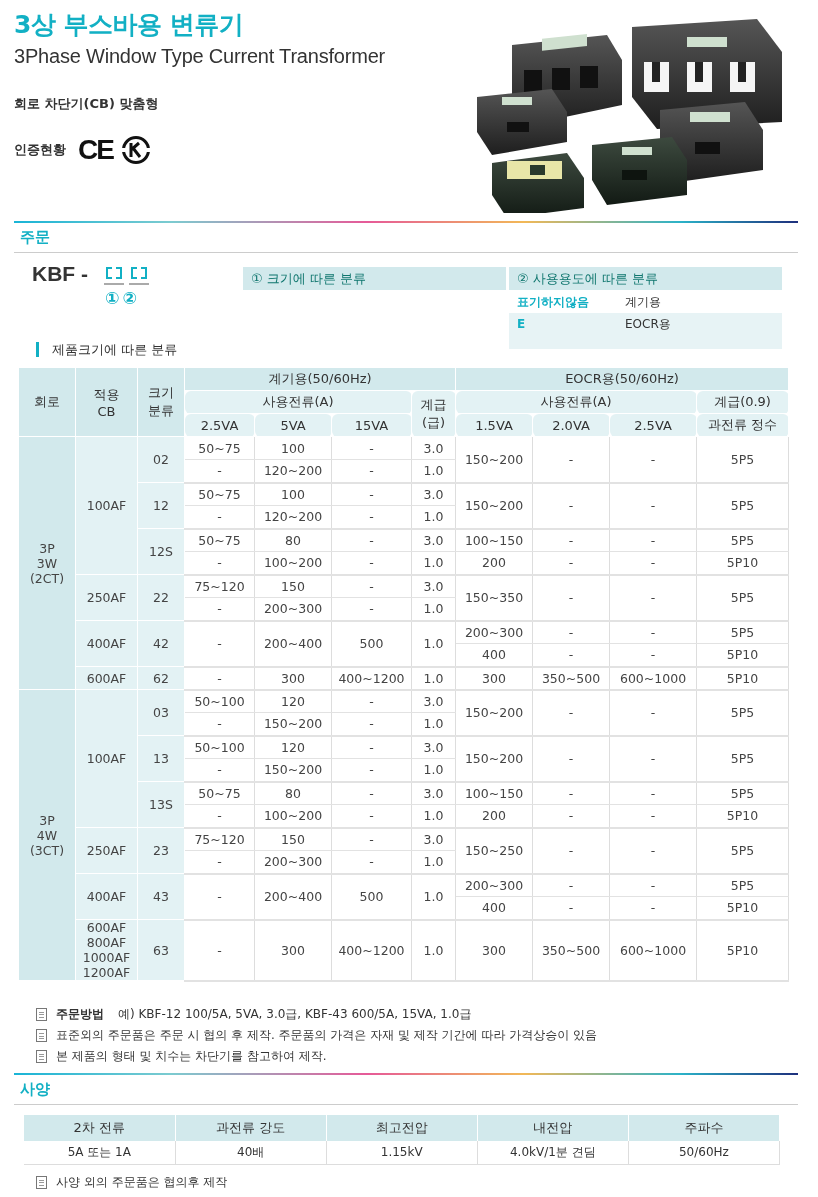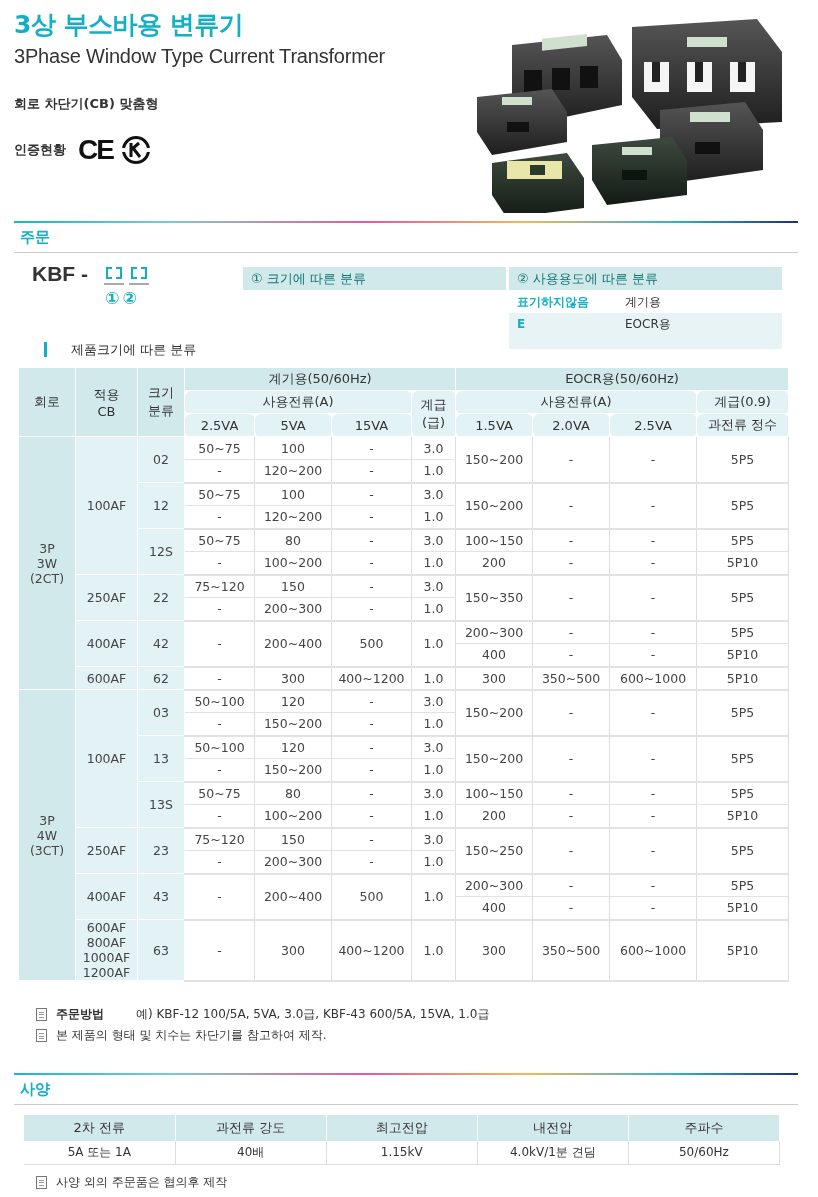--- a/index.html
+++ b/index.html
@@ -22,36 +22,36 @@
   .box { width: 20px; height: 20px; position: relative; border-bottom: 2px solid #aaa; }
   .box:before { content: ""; position: absolute; inset: 2px 2px 4px 2px; border: 2px dashed #12b0c4; }
   .circ-nums { position: absolute; left: 105px; top: 288px; display: flex; gap: 3px; color: #12b0c4; font-size: 17px; font-weight: bold; }
 
   .cls-head { position: absolute; top: 267px; height: 23px; background: #d2e9ec; font-size: 13px; color: #0f766e; padding-left: 8px; line-height: 23px; }
   .cls-row { position: absolute; left: 509px; width: 273px; height: 36px; font-size: 12px; line-height: 22px; display: flex; }
   .cls-row .k { width: 116px; padding-left: 8px; color: #12b0c4; font-weight: bold; }
   .cls-row .v { color: #333; }
   .cls-row.alt { background: #e7f3f5; }
 
-  .sub-title { position: absolute; left: 36px; top: 342px; font-size: 13px; color: #333; padding-left: 24px; border-left: 3px solid #12b0c4; line-height: 15px; margin-left: 8px; }
+  .sub-title { position: absolute; left: 36px; top: 342px; font-size: 13px; color: #333; padding-left: 13px; border-left: 3px solid #12b0c4; line-height: 15px; }
 
   table.main { position: absolute; left: 18px; top: 367px; width: 760px; border-collapse: collapse; font-size: 12.5px; table-layout: fixed; }
   table.main td, table.main th { border: 1px solid #fff; text-align: center; vertical-align: middle; font-weight: normal; height: 23px; padding: 0; }
   table.main th { background: #d2e9ec; color: #333; font-size: 13px; }
   table.main th.sub { background: #e3f2f4; border-radius: 6px; }
   table.main td { color: #444; border-left: 1px solid #ddd; border-right: 1px solid #ddd; border-bottom: 2px solid #e2e2e2; }
   table.main td.hl { background: #d2e9ec; border: 1px solid #fff; }
   table.main td.hl2 { background: #e3f2f4; border: 1px solid #fff; }
   table.main td.thin { border-bottom: 1px solid #e2e2e2; }
 
   .notes { position: absolute; left: 36px; top: 1004px; font-size: 12px; color: #333; }
   .note { display: flex; align-items: center; height: 21px; }
   .doc-icon { width: 11px; height: 13px; border: 1px solid #777; margin-right: 9px; position: relative; background: #fff; }
   .doc-icon:after { content: ""; position: absolute; left: 2px; right: 2px; top: 3px; height: 6px; background: repeating-linear-gradient(#999 0 1px, transparent 1px 2.5px); }
-  .note b { margin-right: 32px; }
+  .note b { margin-right: 14px; }
 
   table.spec { position: absolute; left: 24px; top: 1115px; width: 756px; border-collapse: collapse; font-size: 12px; table-layout: fixed; }
   table.spec th { background: #d2e9ec; height: 26px; font-weight: normal; font-size: 13px; color: #333; border-right: 1px solid #fff; }
   table.spec td { height: 23px; text-align: center; color: #333; border-right: 1px solid #ddd; border-bottom: 1px solid #ddd; }
 </style>
 </head>
 <body>
 
 <div class="title">3상 부스바용 변류기</div>
 <div class="subtitle">3Phase Window Type Current Transformer</div>
@@ -430,20 +430,24 @@
 </table>
 
 <div class="notes">
   <div class="note">
     <span class="doc-icon"></span>
     <b>주문방법</b>
     <span>예) KBF-12 100/5A, 5VA, 3.0급,  KBF-43 600/5A, 15VA, 1.0급</span>
   </div>
   <div class="note">
     <span class="doc-icon"></span>
+    <span>표준외의 주문품은 주문 시 협의 후 제작. 주문품의 가격은 자재 및 제작 기간에 따라 가격상승이 있음</span>
+  </div>
+  <div class="note">
+    <span class="doc-icon"></span>
     <span>본 제품의 형태 및 치수는 차단기를 참고하여 제작.</span>
   </div>
 </div>
 
 <div class="grad-line" style="top:1073px;"></div>
 <div class="section-title" style="top:1080px;">사양</div>
 <div class="section-underline" style="top:1104px;"></div>
 
 <table class="spec">
   <tbody>

